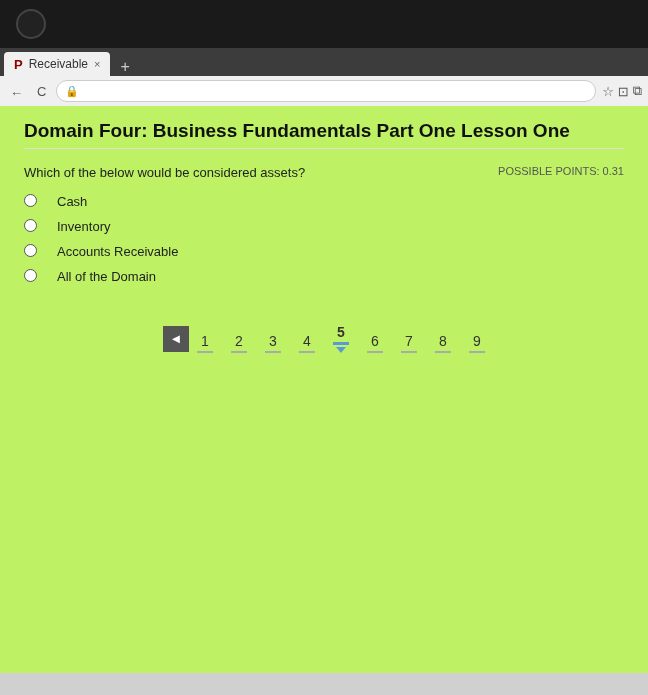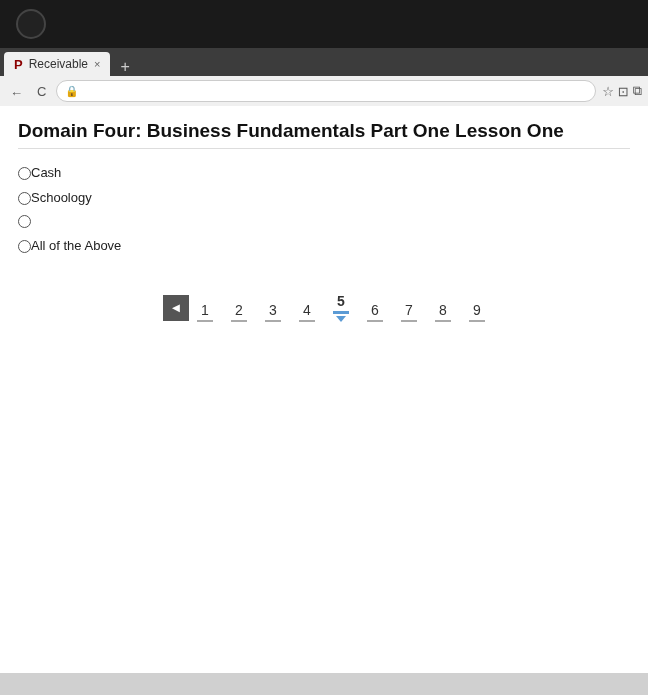--- a/index.html
+++ b/index.html
@@ -108,23 +108,23 @@
 
     .addr-btn {
       color: #555;
       font-size: 13px;
       background: none;
       border: none;
       cursor: pointer;
     }
 
     .browser-content {
-      background: #ffffff;
+      background: #bef264;
       flex: 1;
-      padding: 14px 18px;
+      padding: 14px 24px;
       overflow: hidden;
     }
 
     .page-title {
       font-size: 19px;
       font-weight: bold;
       color: #111;
       margin-bottom: 16px;
       border-bottom: 1px solid #ddd;
       padding-bottom: 6px;
@@ -151,22 +151,22 @@
     }
 
     .options-list {
       list-style: none;
       padding: 0;
       margin-bottom: 20px;
     }
 
     .option-item {
       display: flex;
-      align-items: flex-end;
-      gap: 0;
+      align-items: flex-start;
+      gap: 20px;
       margin-bottom: 10px;
       font-size: 13px;
       color: #222;
     }
 
     .radio-circle {
       width: 13px;
       height: 13px;
       border: 1.5px solid #555;
       border-radius: 50%;
@@ -269,36 +269,41 @@
   <div class="addr-actions">
     <button class="addr-btn">☆</button>
     <button class="addr-btn">⊡</button>
     <button class="addr-btn">⧉</button>
   </div>
 </div>
 
 <div class="browser-content">
   <div class="page-title">Domain Four: Business Fundamentals Part One Lesson One</div>
 
+  <div class="question-block">
+    <span class="question-text">Which of the below would be considered assets?</span>
+    <span class="possible-points">POSSIBLE POINTS: 0.31</span>
+  </div>
 
   <ul class="options-list">
     <li class="option-item">
       <span class="radio-circle"></span>
       <span>Cash</span>
     </li>
     <li class="option-item">
       <span class="radio-circle"></span>
-      <span>Schoology</span>
+      <span>Inventory</span>
     </li>
     <li class="option-item">
       <span class="radio-circle"></span>
+      <span>Accounts Receivable</span>
     </li>
     <li class="option-item">
       <span class="radio-circle"></span>
-      <span>All of the Above</span>
+      <span>All of the Domain</span>
     </li>
   </ul>
 
   <div class="pagination-area">
     <button class="page-back-btn">◄</button>
     <div class="page-numbers">
       <div class="page-num">
         <span>1</span>
         <div class="page-num-line"></div>
       </div>

